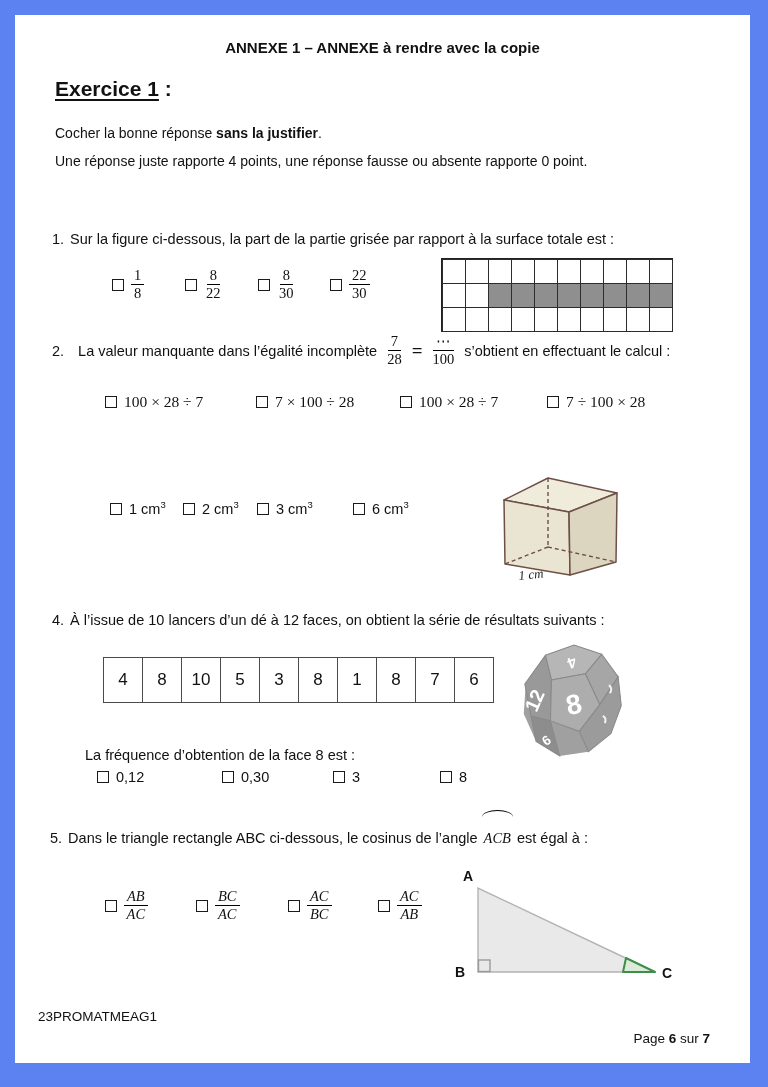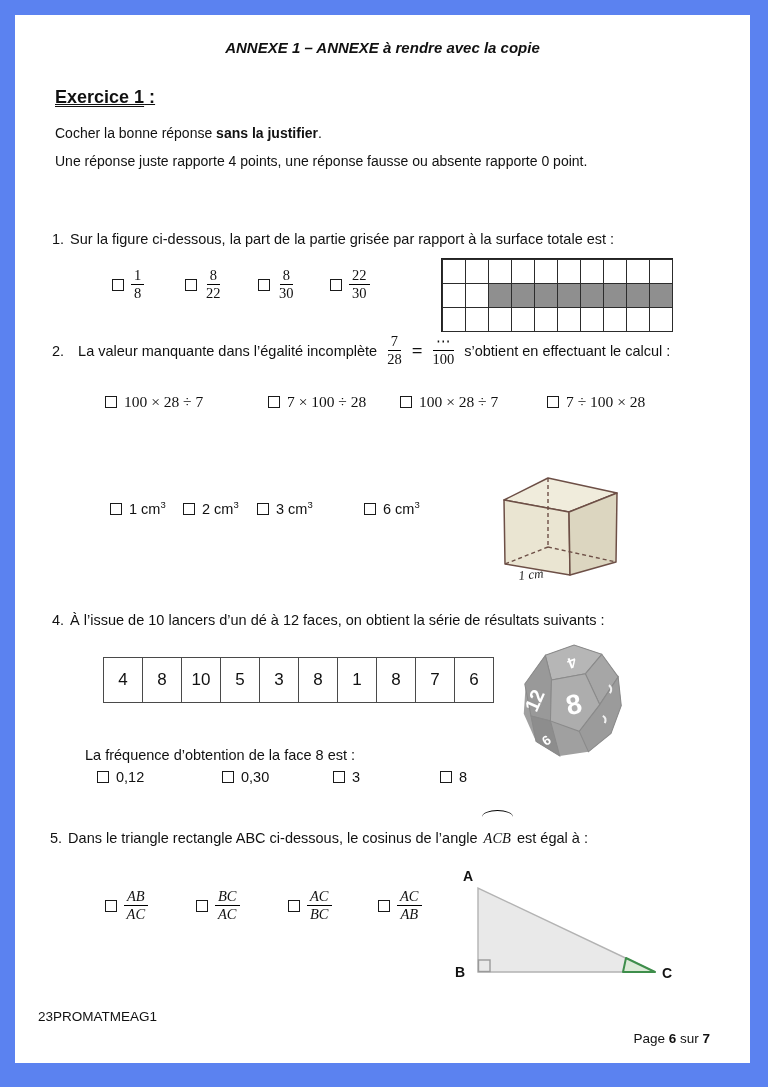--- a/index.html
+++ b/index.html
@@ -7,22 +7,22 @@
     width:768px;height:1087px;overflow:hidden;position:relative;
     background:#5b82f0;
     font-family:"Liberation Sans",sans-serif;color:#111;
   }
   .abs{position:absolute;}
   .page{
     position:absolute;left:15px;top:15px;width:735px;height:1048px;
     background:#ffffff;overflow:hidden;
   }
   
-  .title{top:24px;left:0;width:100%;text-align:center;font-weight:bold;font-size:15px;font-style:italic;}
-  .exercice{top:72px;left:40px;font-weight:bold;font-size:18px;text-decoration:underline;}
+  .title{top:24px;left:0;width:100%;text-align:center;font-weight:bold;font-size:15px;}
+  .exercice{top:62px;left:40px;font-weight:bold;font-size:21px;}
   .exercice .u{text-decoration:underline;text-underline-offset:3px;}
   .intro{top:104px;left:40px;font-size:14px;line-height:28px;width:660px;}
   
   .qtext{font-size:14.5px;}
   .qnum{margin-right:6px;}
   
   .cb{display:inline-block;width:10px;height:10px;border:1.6px solid #1a1a1a;background:#fff;flex:none;}
   
   .opt{position:absolute;display:flex;align-items:center;gap:7px;font-size:14.5px;white-space:nowrap;}
   .row{position:absolute;left:0;top:0;width:735px;height:0;}
@@ -151,21 +151,21 @@
         <span class="fden">100</span>
       </span>
     <span>s’obtient en effectuant le calcul :</span>
   </div>
 
   <div class="row" style="top:378px;">
     <span class="opt" style="left:90px;">
         <span class="cb"></span>
         <span class="serifopt">100 × 28 ÷ 7</span>
       </span>
-    <span class="opt" style="left:253px;">
+    <span class="opt" style="left:241px;">
         <span class="cb"></span>
         <span class="serifopt">7 × 100 ÷ 28</span>
       </span>
     <span class="opt" style="left:385px;">
         <span class="cb"></span>
         <span class="serifopt">100 × 28 ÷ 7</span>
       </span>
     <span class="opt" style="left:532px;">
         <span class="cb"></span>
         <span class="serifopt">7 ÷ 100 × 28</span>
@@ -179,21 +179,21 @@
         <span><span>1 cm</span><span class="supv">3</span></span>
       </span>
     <span class="opt" style="left:168px;">
         <span class="cb"></span>
         <span><span>2 cm</span><span class="supv">3</span></span>
       </span>
     <span class="opt" style="left:242px;">
         <span class="cb"></span>
         <span><span>3 cm</span><span class="supv">3</span></span>
       </span>
-    <span class="opt" style="left:317px;padding-left:32px;">
+    <span class="opt" style="left:306px;padding-left:32px;">
         <span class="cb"></span>
         <span><span>6 cm</span><span class="supv">3</span></span>
       </span>
   </div>
 
   <svg class="abs" style="left:480px;top:450px;" width="170" height="130" viewBox="0 0 170 130">
     <polygon points="9,35 53,13 122,28 74,47" fill="#f0ecdc" stroke="#6d4f46" stroke-width="1.5" stroke-linejoin="round"></polygon>
     <polygon points="9,35 74,47 75,110 10,99" fill="#eae5d2" stroke="#6d4f46" stroke-width="1.5" stroke-linejoin="round"></polygon>
     <polygon points="74,47 122,28 121,97 75,110" fill="#dcd6c0" stroke="#6d4f46" stroke-width="1.5" stroke-linejoin="round"></polygon>
     <g stroke="#6d4f46" stroke-width="1.4" stroke-dasharray="4,3">

